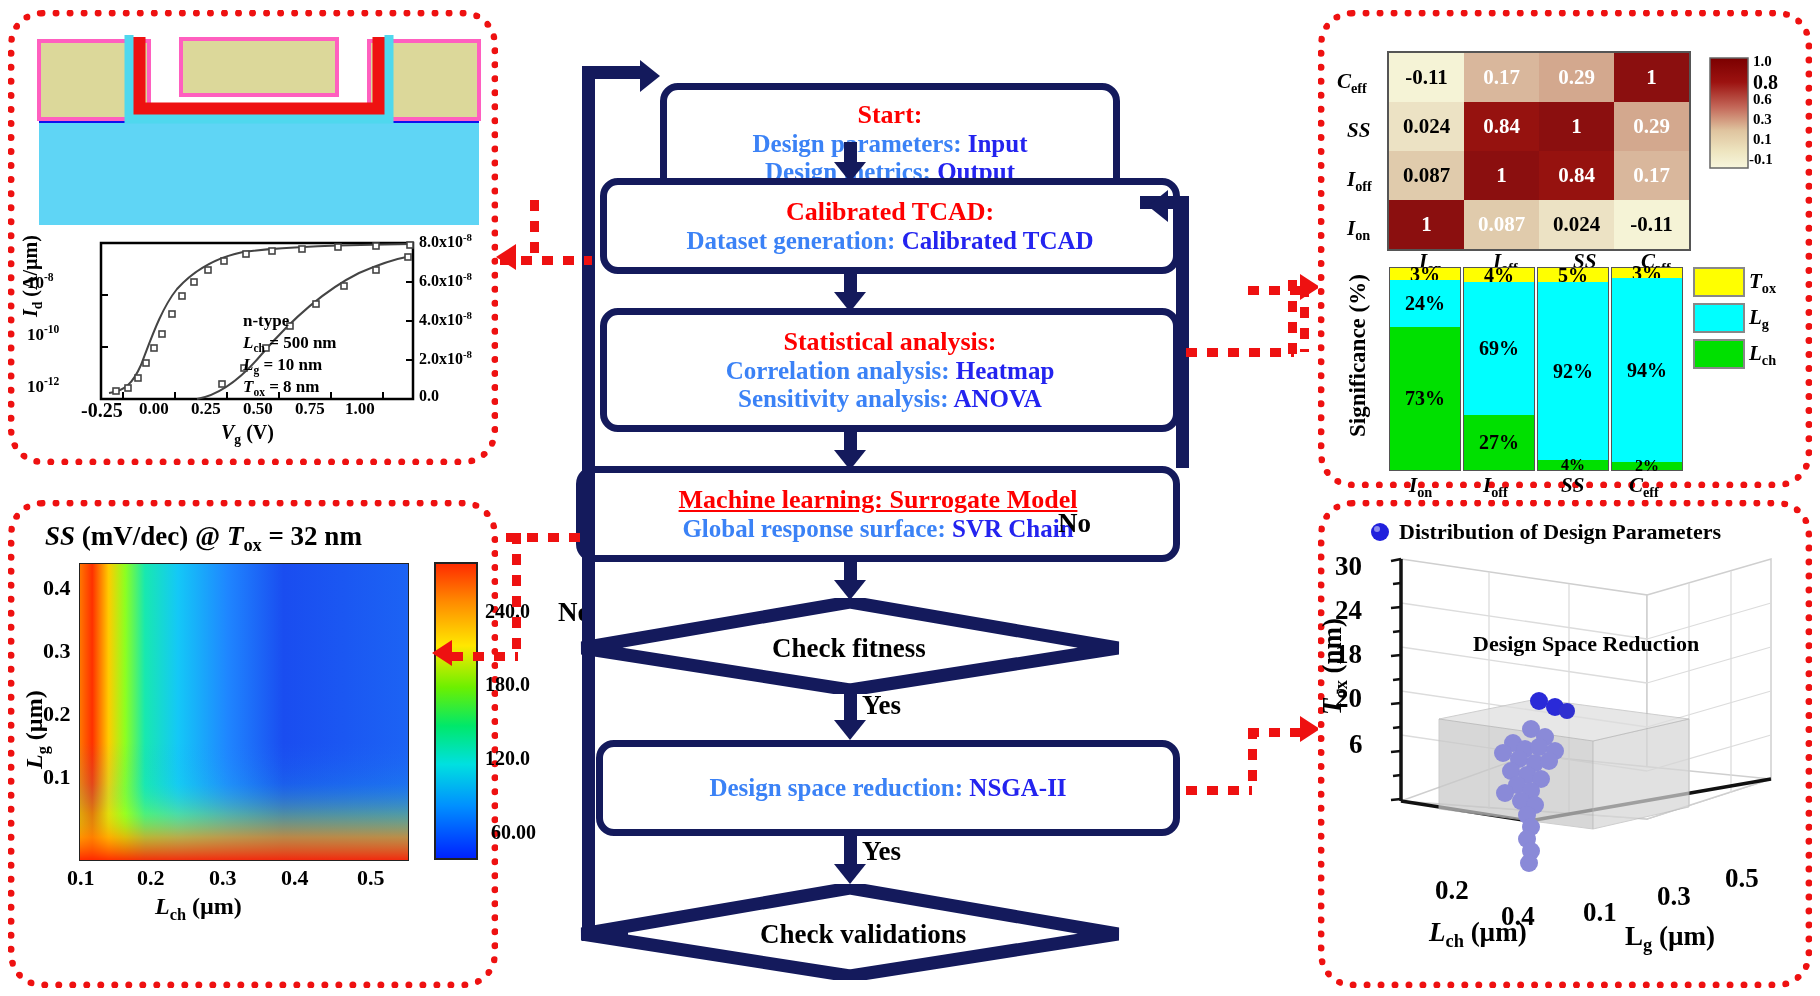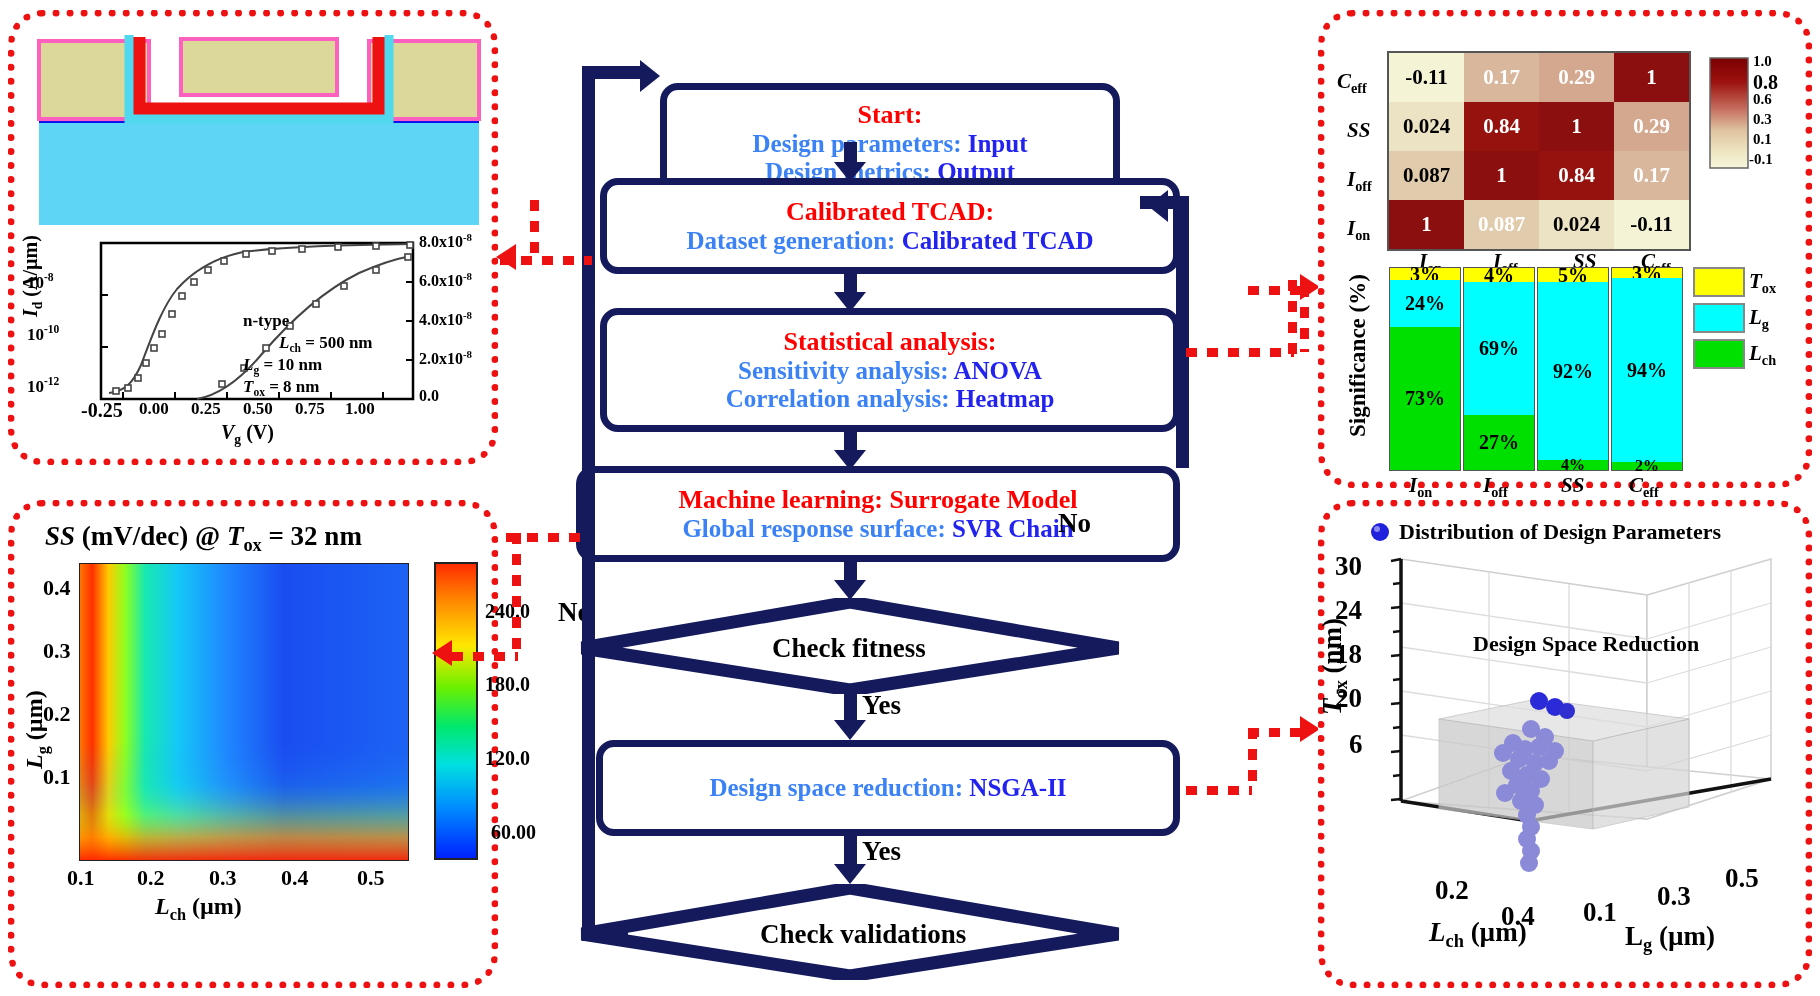--- a/index.html
+++ b/index.html
@@ -111,21 +111,21 @@
   <div class="lbl" style="left:124px;top:382px;font-size:17px;">0.00</div>
   <div class="lbl" style="left:176px;top:382px;font-size:17px;">0.25</div>
   <div class="lbl" style="left:228px;top:382px;font-size:17px;">0.50</div>
   <div class="lbl" style="left:280px;top:382px;font-size:17px;">0.75</div>
   <div class="lbl" style="left:330px;top:382px;font-size:17px;">1.00</div>
 
   <div class="lbl" style="left:206px;top:404px;font-size:20px;"><i>V</i><sub>g</sub> (V)</div>
   <div class="lbl" style="left:4px;top:300px;font-size:20px;transform:rotate(-90deg);transform-origin:left top;"><i>I</i><sub>d</sub> (A/µm)</div>
 
   <div class="lbl" style="left:228px;top:294px;font-size:17px;">n-type</div>
-  <div class="lbl" style="left:228px;top:316px;font-size:17px;margin-left:36px;"><i>L</i><sub>ch</sub> = 500 nm</div>
+  <div class="lbl" style="left:228px;top:316px;font-size:17px;"><i>L</i><sub>ch</sub> = 500 nm</div>
   <div class="lbl" style="left:228px;top:338px;font-size:17px;"><i>L</i><sub>g</sub> = 10 nm</div>
   <div class="lbl" style="left:228px;top:360px;font-size:17px;"><i>T</i><sub>ox</sub> = 8 nm</div>
 </div>
 
 <div class="panel" style="left:8px;top:500px;width:490px;height:488px;">
 
   <div class="lbl" style="left:30px;top:14px;font-size:27px;">
     <i>SS</i> (mV/dec) @ <i>T</i><sub>ox</sub> = 32 nm</div>
 
   <svg width="330" height="298" viewBox="0 0 330 298" style="position:absolute;left:64px;top:56px;">
@@ -201,28 +201,28 @@
 
 <div class="fc-box" style="left:600px;top:178px;width:580px;height:96px;">
   <div class="ln red" style="font-size:26px;">Calibrated TCAD:</div>
   <div class="ln" style="font-size:25px;"><span class="blk">Dataset generation: </span><span class="blu">Calibrated TCAD</span></div>
 </div>
 <div class="arrow-v" style="left:844px;top:274px;height:24px;"></div>
 <div class="arrow-head-d" style="left:834px;top:292px;"></div>
 
 <div class="fc-box" style="left:600px;top:308px;width:580px;height:124px;">
   <div class="ln red" style="font-size:26px;">Statistical analysis:</div>
+  <div class="ln" style="font-size:25px;"><span class="blk">Correlation analysis: </span><span class="blu">Heatmap</span></div>
   <div class="ln" style="font-size:25px;"><span class="blk">Sensitivity analysis: </span><span class="blu">ANOVA</span></div>
-  <div class="ln" style="font-size:25px;"><span class="blk">Correlation analysis: </span><span class="blu">Heatmap</span></div>
 </div>
 <div class="arrow-v" style="left:844px;top:432px;height:24px;"></div>
 <div class="arrow-head-d" style="left:834px;top:450px;"></div>
 
 <div class="fc-box" style="left:576px;top:466px;width:604px;height:96px;">
-  <div class="ln red" style="font-size:26px;">Machine learning: Surrogate Model</div>
+  <div class="ln red" style="font-size:26px;text-decoration:underline;">Machine learning: Surrogate Model</div>
   <div class="ln" style="font-size:25px;"><span class="blk">Global response surface: </span><span class="blu">SVR Chain</span></div>
 </div>
 <div class="arrow-v" style="left:844px;top:562px;height:24px;"></div>
 <div class="arrow-head-d" style="left:834px;top:580px;"></div>
 
 <svg width="544" height="96" viewBox="0 0 544 96" style="position:absolute;left:578px;top:598px;">
   <polygon points="272,4 540,50 272,92 4,50" fill="#fff" stroke="#141a5c" stroke-width="13"></polygon>
 </svg>
 <div class="diamond-lbl" style="left:772px;top:633px;">Check fitness</div>
 

